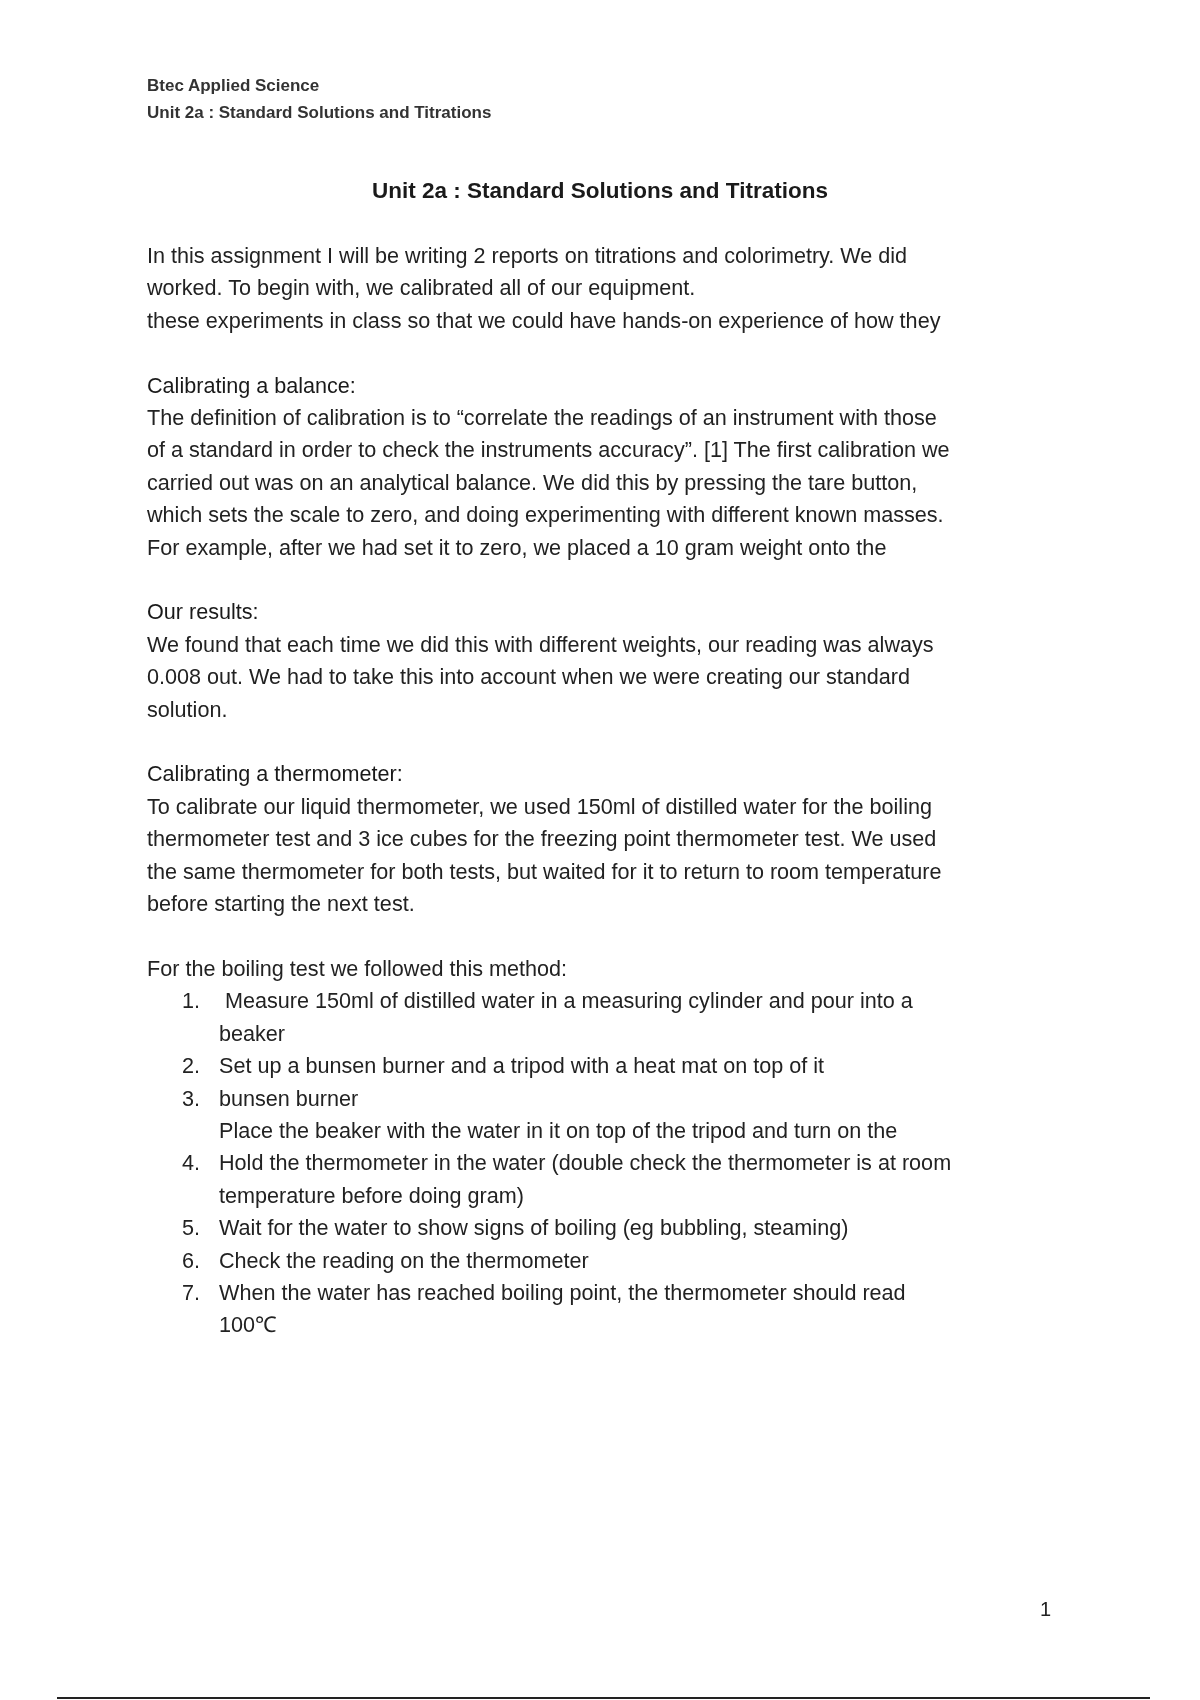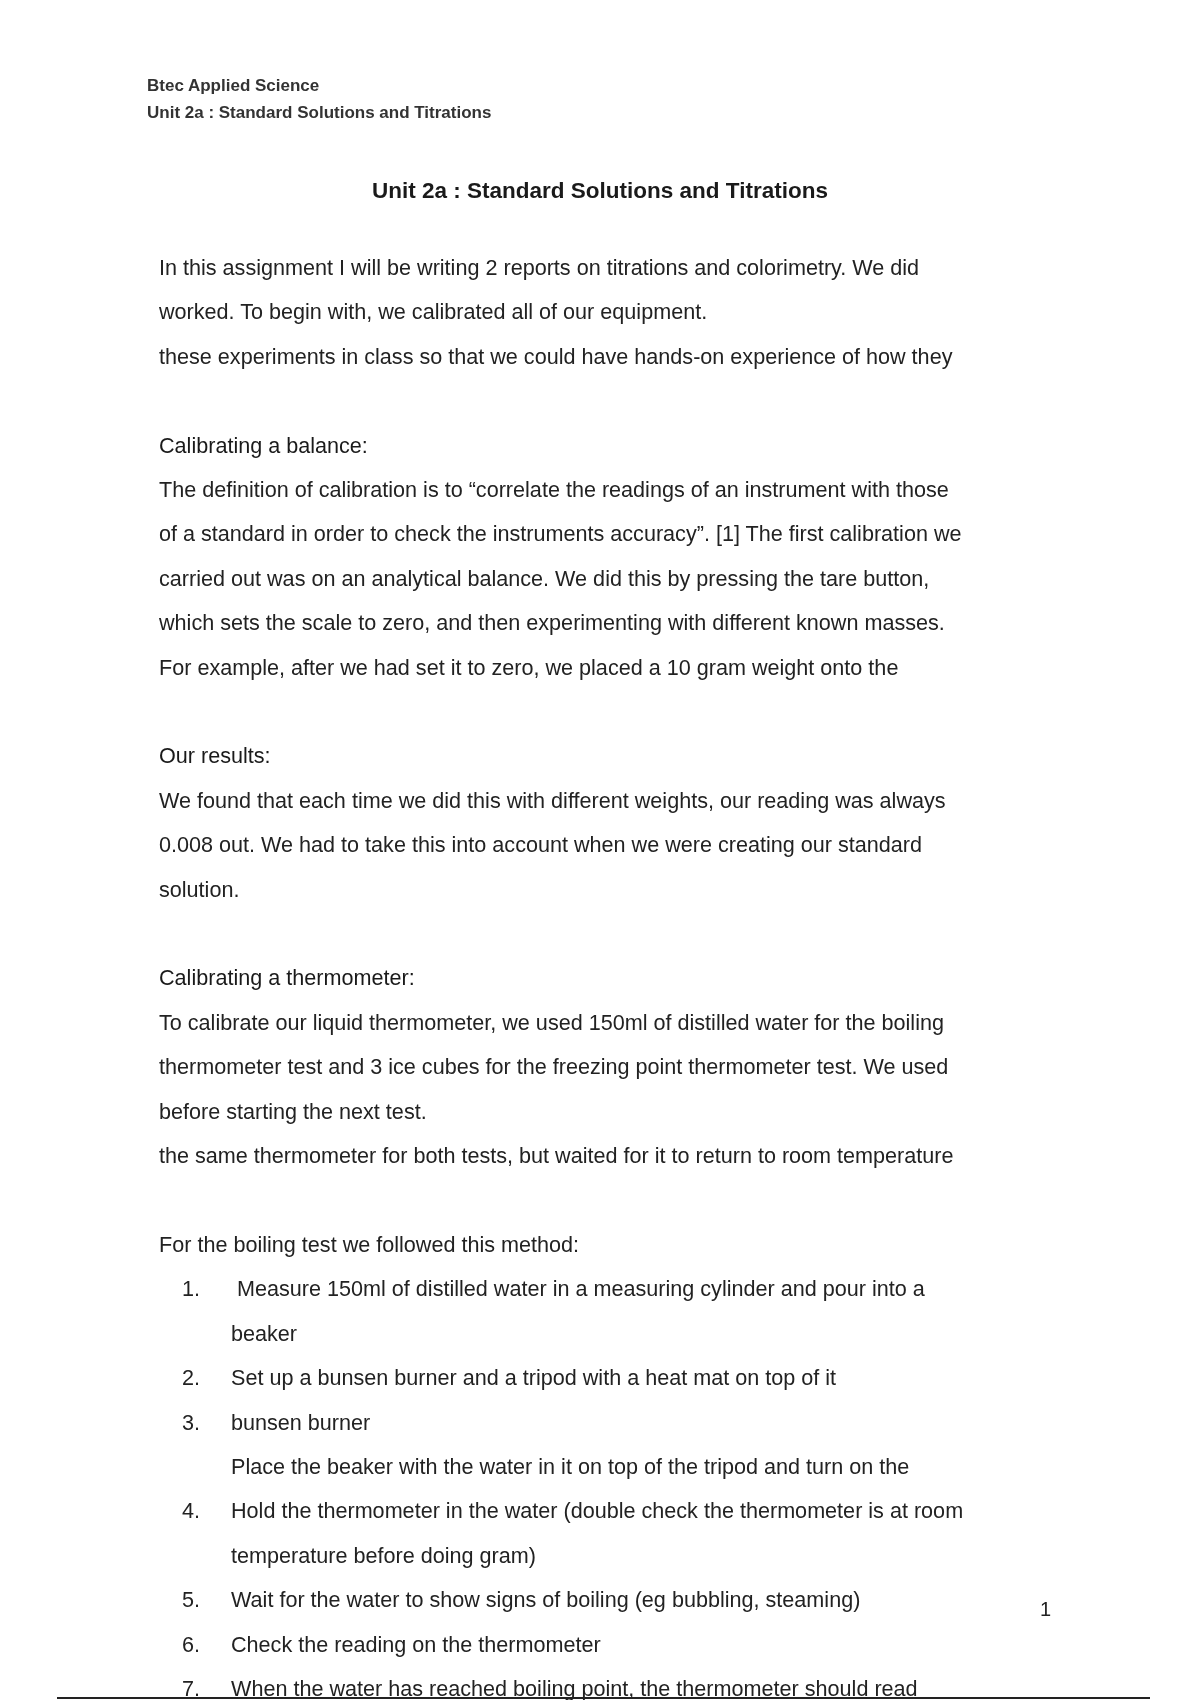--- a/index.html
+++ b/index.html
@@ -37,21 +37,21 @@
     .content {
       position: absolute;
       left: 147px;
       top: 240px;
       width: 920px;
       font-size: 21.6px;
       line-height: 32.4px;
       color: #222222;
     }
     .content p {
-      margin: 12px;
+      margin: 0;
     }
     .gap {
       height: 32.4px;
     }
     .section-heading {
       font-weight: normal;
       color: #1a1a1a;
     }
     ol.method-list {
       margin: 0;
@@ -101,41 +101,41 @@
     <p>these experiments in class so that we could have hands-on experience of how they</p>
   </div>
 
   <div class="gap"></div>
 
   <div>
     <p class="section-heading">Calibrating a balance:</p>
     <p>The definition of calibration is to “correlate the readings of an instrument with those</p>
     <p>of a standard in order to check the instruments accuracy”. [1] The first calibration we</p>
     <p>carried out was on an analytical balance. We did this by pressing the tare button,</p>
-    <p>which sets the scale to zero, and then experimenting with different known masses.</p>
+    <p>which sets the scale to zero, and doing experimenting with different known masses.</p>
     <p>For example, after we had set it to zero, we placed a 10 gram weight onto the</p>
   </div>
 
   <div class="gap"></div>
 
   <div>
     <p class="section-heading">Our results:</p>
     <p>We found that each time we did this with different weights, our reading was always</p>
     <p>0.008 out. We had to take this into account when we were creating our standard</p>
     <p>solution.</p>
   </div>
 
   <div class="gap"></div>
 
   <div>
     <p class="section-heading">Calibrating a thermometer:</p>
     <p>To calibrate our liquid thermometer, we used 150ml of distilled water for the boiling</p>
     <p>thermometer test and 3 ice cubes for the freezing point thermometer test. We used</p>
+    <p>the same thermometer for both tests, but waited for it to return to room temperature</p>
     <p>before starting the next test.</p>
-    <p>the same thermometer for both tests, but waited for it to return to room temperature</p>
   </div>
 
   <div class="gap"></div>
 
   <div>
     <p>For the boiling test we followed this method:</p>
     <ol class="method-list">
       <li>
         <span class="num">1.</span>
         <p style="white-space:pre;"> Measure 150ml of distilled water in a measuring cylinder and pour into a</p>

